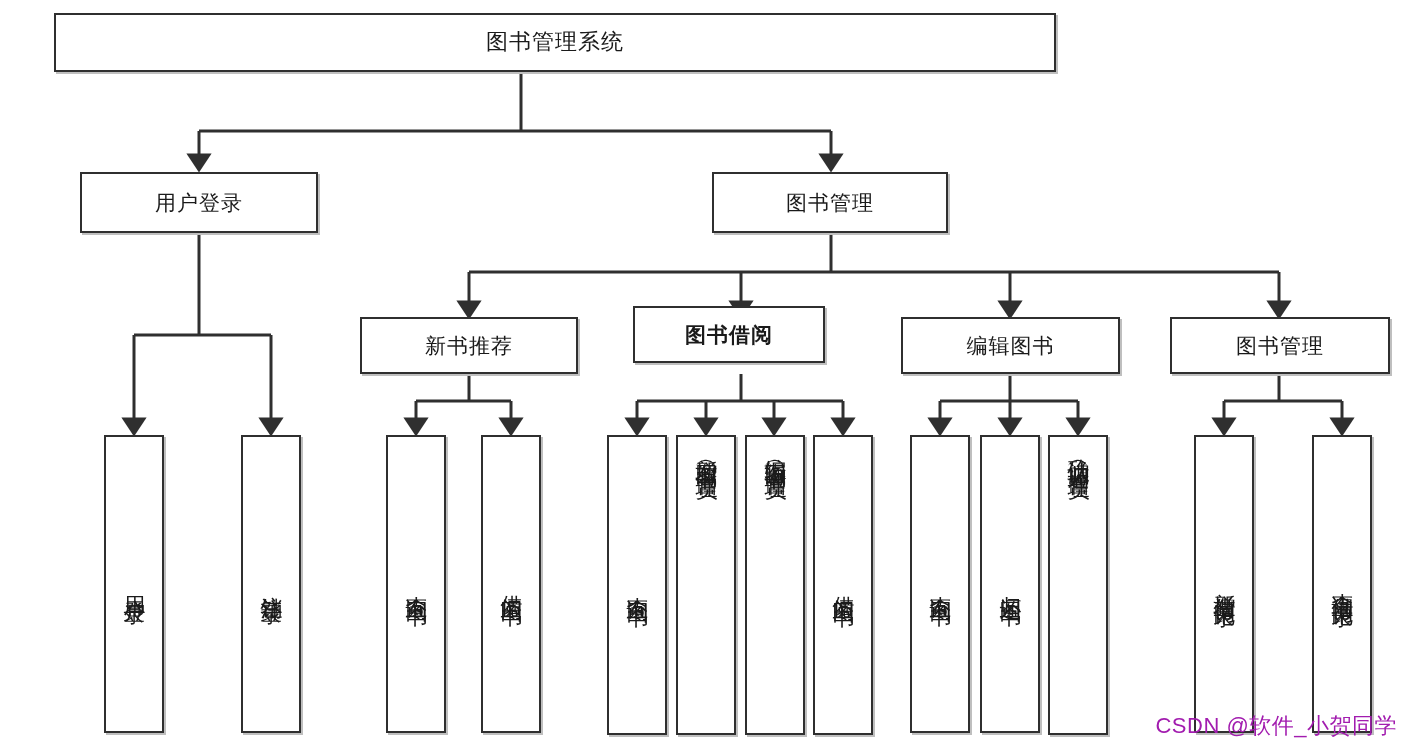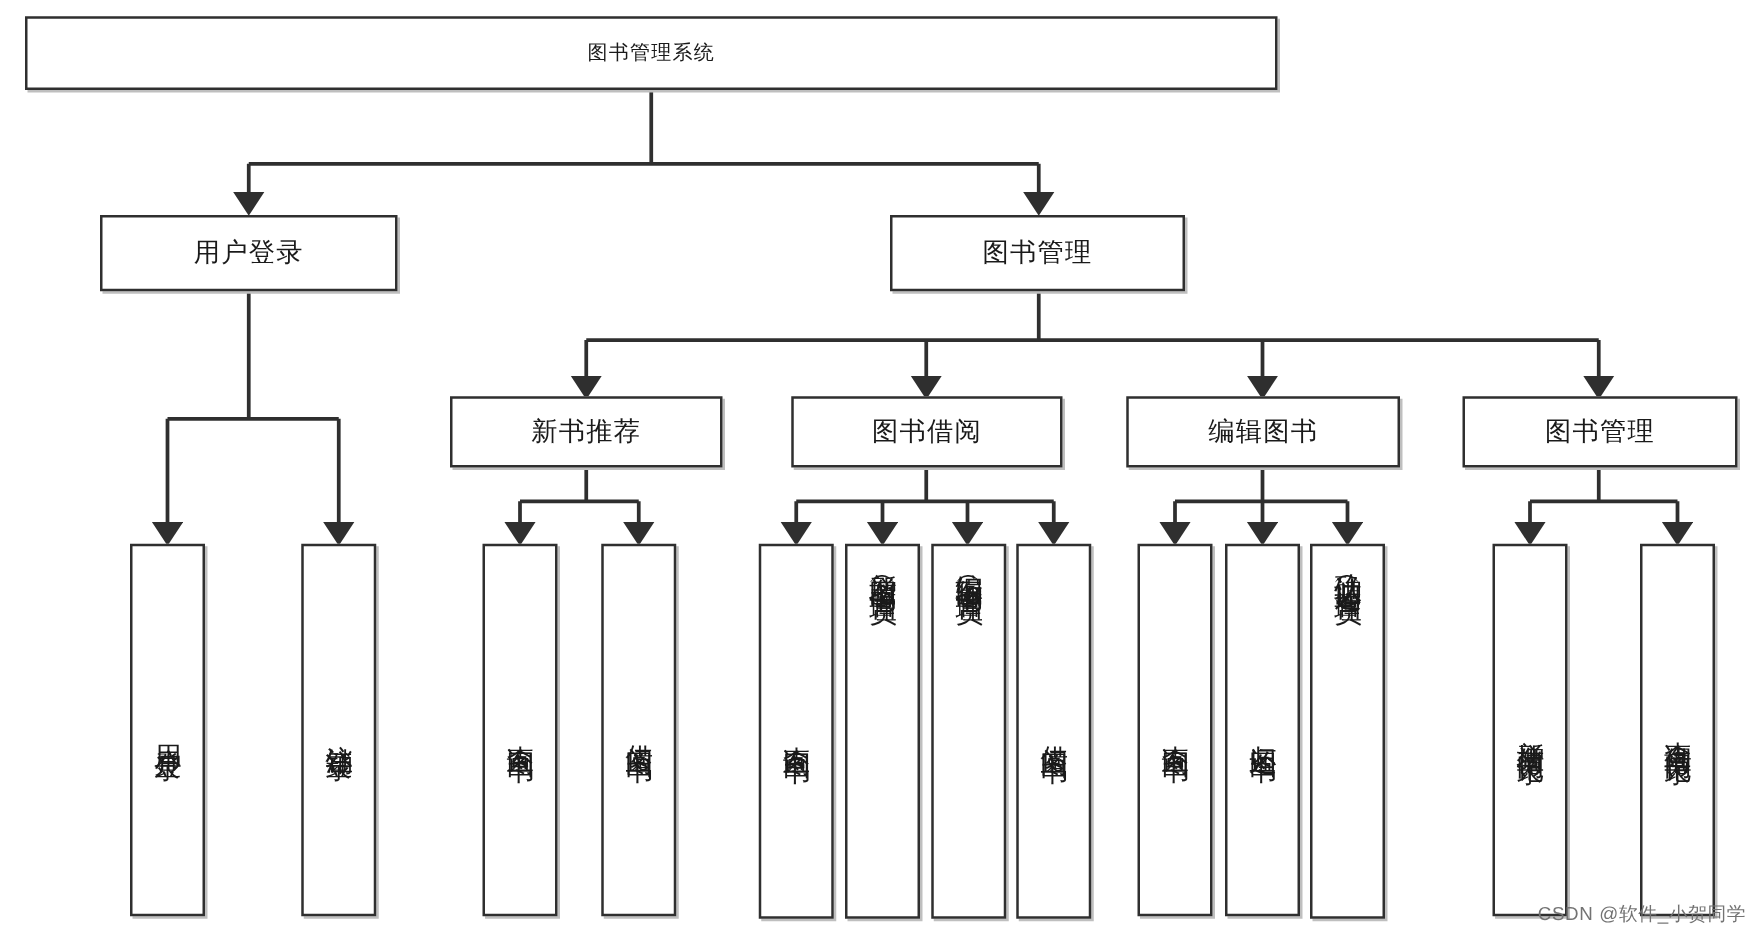--- a/index.html
+++ b/index.html
@@ -35,21 +35,22 @@
     align-items: center;
     justify-content: center;
     color: #1a1a1a;
   }
   .node.horiz {
     font-size: 21px;
     letter-spacing: 1px;
     line-height: 1.2;
   }
   .node.root {
-    font-size: 16px;
+    font-size: 22px;
+    margin-left: 34px;
   }
   .node.vert {
     align-items: flex-start;
     justify-content: center;
     padding-top: 4px;
   }
   .vert-label {
     writing-mode: vertical-rl;
     text-orientation: upright;
     font-size: 22px;
@@ -59,22 +60,22 @@
     color: #1a1a1a;
   }
   .vert.center-text {
     align-items: center;
     padding-top: 0;
   }
   .watermark {
     position: absolute;
     right: 8px;
     bottom: 6px;
-    font-size: 15px;
-    color: #737373;
+    font-size: 22px;
+    color: #a21caf;
     letter-spacing: 0.5px;
     white-space: nowrap;
     user-select: none;
   }
 </style>
 </head>
 <body>
 
 <div id="canvas">
 
@@ -137,21 +138,21 @@
   </div>
 
   <div class="node horiz" style="left:360px; top:317px; width:218px; height:57px;">
     <span>新书推荐</span>
   </div>
 
   <div class="node horiz" style="left:712px; top:172px; width:236px; height:61px;">
     <span>图书管理</span>
   </div>
 
-  <div class="node horiz" style="left:633px; top:317px; width:217px; height:57px;">
+  <div class="node horiz" style="left:633px; top:306px; width:192px; height:57px;font-weight:bold;">
     <span>图书借阅</span>
   </div>
 
   <div class="node horiz" style="left:901px; top:317px; width:219px; height:57px;">
     <span>编辑图书</span>
   </div>
 
   <div class="node horiz" style="left:1170px; top:317px; width:220px; height:57px;">
     <span>图书管理</span>
   </div>

